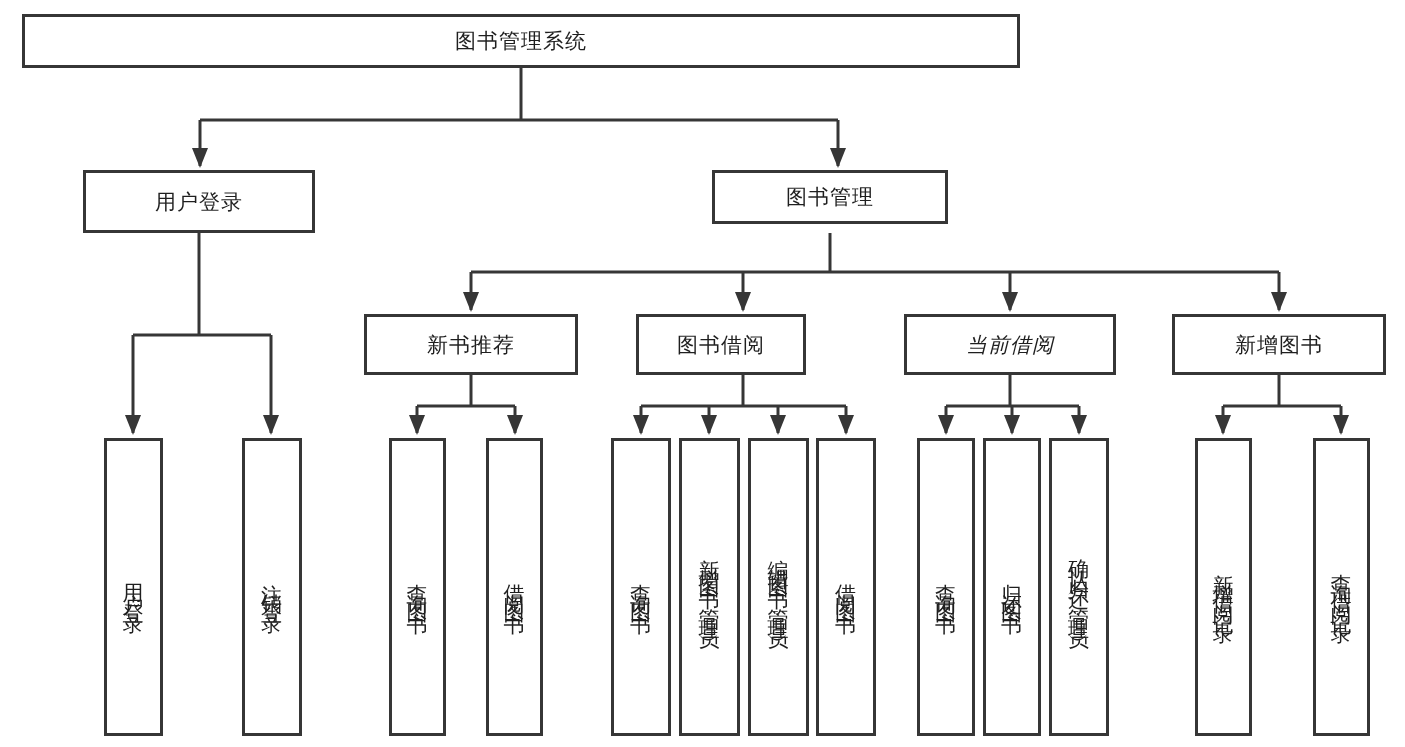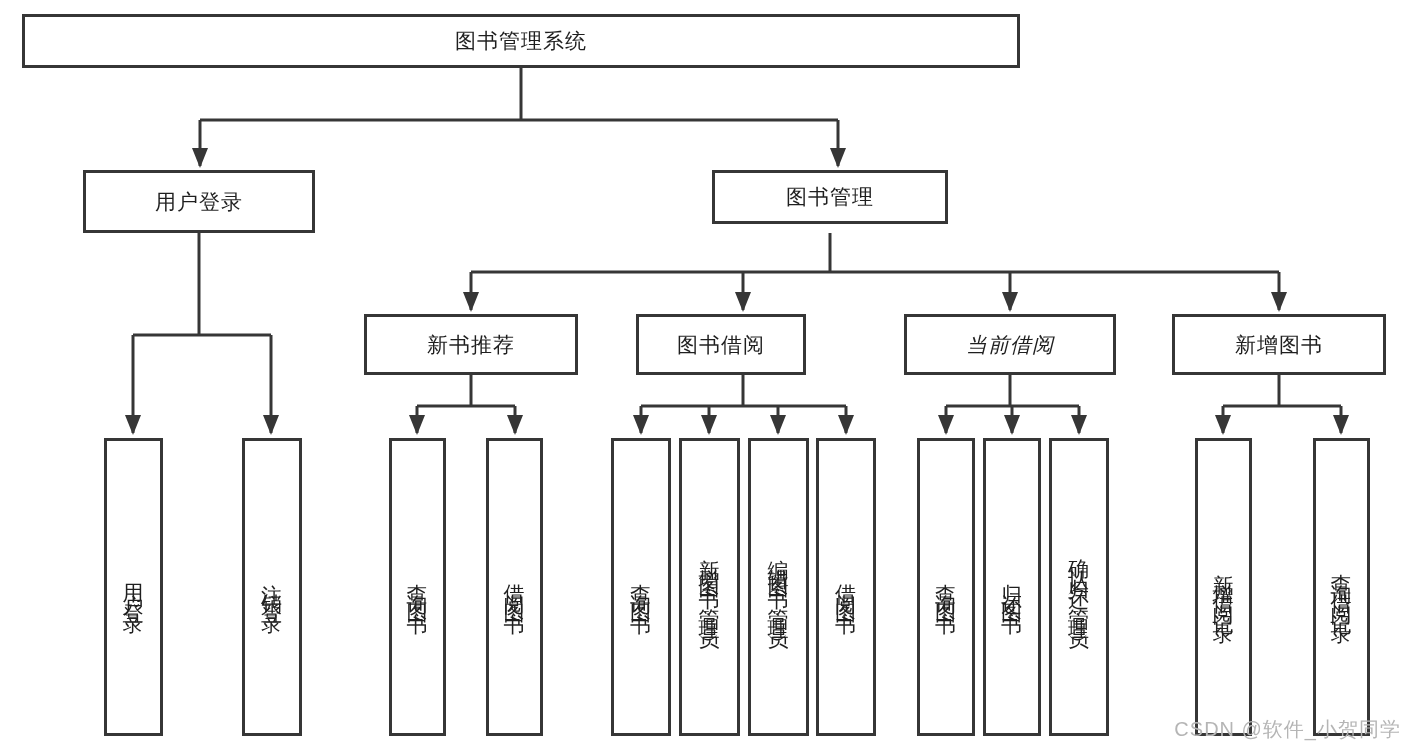--- a/index.html
+++ b/index.html
@@ -158,15 +158,14 @@
     <span>确认归还（管理员）</span>
   </div>
 
   <div class="node vert" style="left:1195px;top:438px;width:57px;height:298px;">
     <span>新增借阅记录</span>
   </div>
   <div class="node vert" style="left:1313px;top:438px;width:57px;height:298px;">
     <span>查询借阅记录</span>
   </div>
 
-  <div class="watermark">CSDN @软件_小贺同学</div>
 
 </div>
 
 </body></html>

